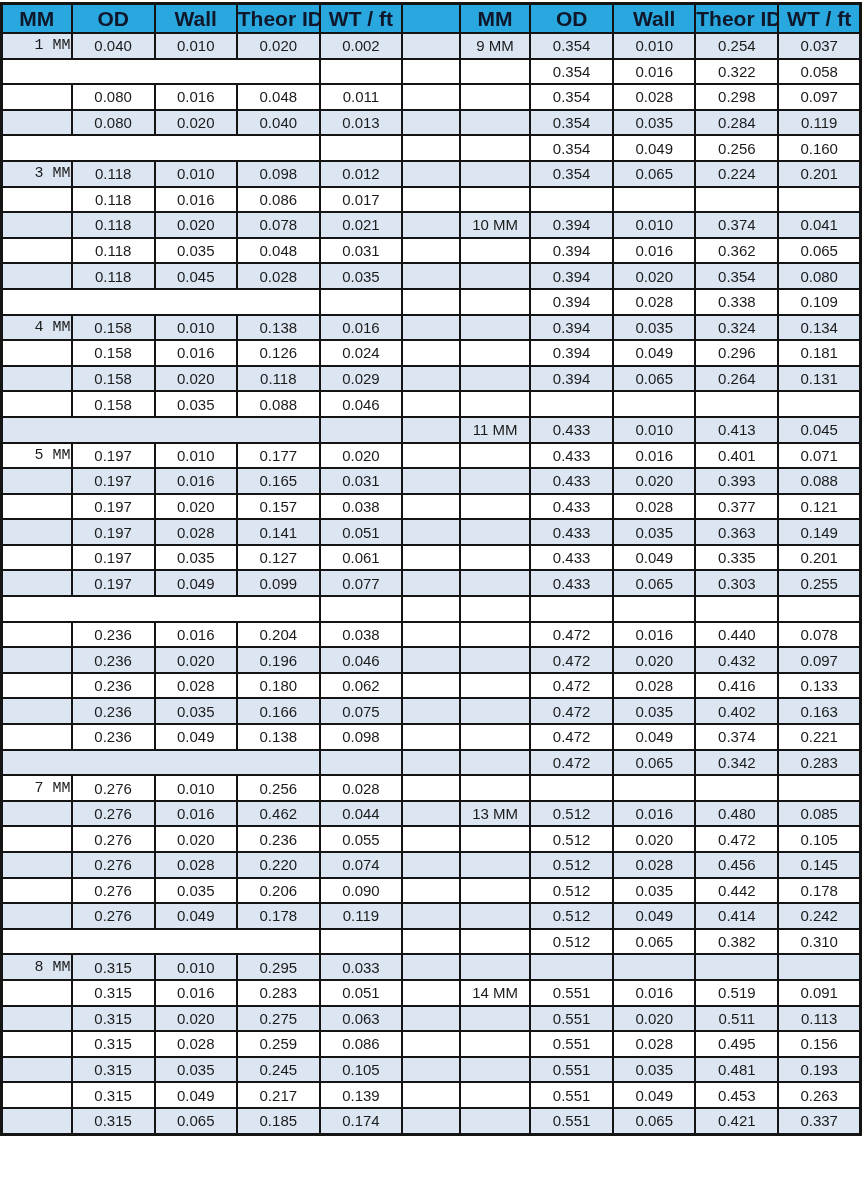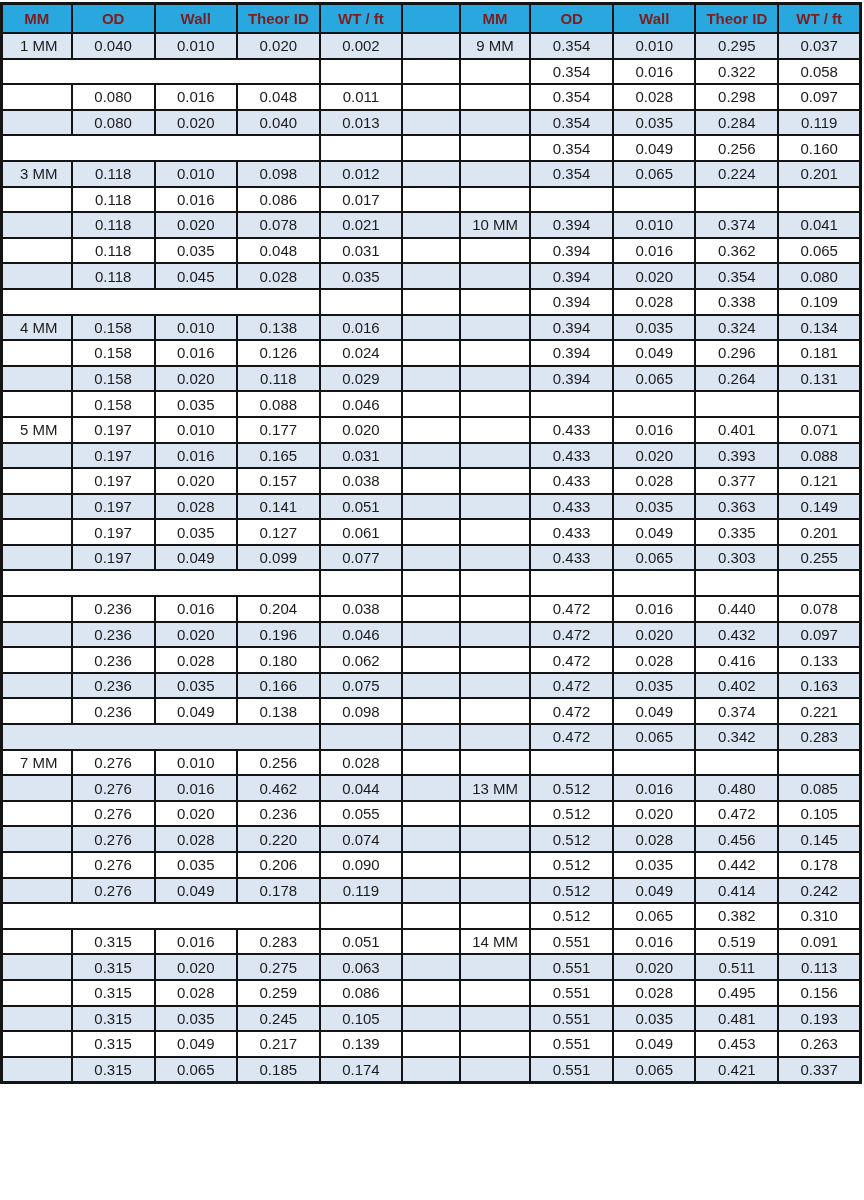--- a/index.html
+++ b/index.html
@@ -25,33 +25,33 @@
   th, td {
     border: 2px solid #141414;
     padding: 0;
     text-align: center;
     vertical-align: middle;
     white-space: nowrap;
     overflow: hidden;
   }
   th {
     background: #29a8e0;
-    color: #7f1d1d;
+    color: #0f172a;
     font-weight: 700;
-    font-size: 15px;
+    font-size: 21px;
     height: 27px;
   }
   td {
     height: 23.6px;
     font-size: 15px;
     color: #1b1b1b;
     background: #ffffff;
   }
   tr.shaded td { background: #dce6f2; }
-  td.mm-left { text-align: center; padding-left: 4px; }
+  td.mm-left { text-align: right; padding-left: 4px; font-family: Liberation Mono, monospace; }
 </style>
 </head>
 <body>
 
 <div class="table-wrap">
   <table class="tubing">
     <colgroup>
       <col class="c-mm">
         <col class="c-od">
         <col class="c-wall">
@@ -83,21 +83,21 @@
         <tr class="shaded">
           <td class="mm-left">1 MM</td>
           <td>0.040</td>
           <td>0.010</td>
           <td>0.020</td>
           <td>0.002</td>
           <td></td>
           <td>9 MM</td>
           <td>0.354</td>
           <td>0.010</td>
-          <td>0.295</td>
+          <td>0.254</td>
           <td>0.037</td>
         </tr>
         <tr>
           <td colspan="4"></td>
           <td></td>
           <td></td>
           <td></td>
           <td>0.354</td>
           <td>0.016</td>
           <td>0.322</td>
@@ -259,20 +259,30 @@
           <td>0.035</td>
           <td>0.088</td>
           <td>0.046</td>
           <td></td>
           <td></td>
           <td></td>
           <td></td>
           <td></td>
           <td></td>
         </tr>
+        <tr class="shaded">
+          <td colspan="4"></td>
+          <td></td>
+          <td></td>
+          <td>11 MM</td>
+          <td>0.433</td>
+          <td>0.010</td>
+          <td>0.413</td>
+          <td>0.045</td>
+        </tr>
         <tr>
           <td class="mm-left">5 MM</td>
           <td>0.197</td>
           <td>0.010</td>
           <td>0.177</td>
           <td>0.020</td>
           <td></td>
           <td></td>
           <td>0.433</td>
           <td>0.016</td>
@@ -509,20 +519,33 @@
         </tr>
         <tr>
           <td colspan="4"></td>
           <td></td>
           <td></td>
           <td></td>
           <td>0.512</td>
           <td>0.065</td>
           <td>0.382</td>
           <td>0.310</td>
+        </tr>
+        <tr class="shaded">
+          <td class="mm-left">8 MM</td>
+          <td>0.315</td>
+          <td>0.010</td>
+          <td>0.295</td>
+          <td>0.033</td>
+          <td></td>
+          <td></td>
+          <td></td>
+          <td></td>
+          <td></td>
+          <td></td>
         </tr>
         <tr>
           <td class="mm-left"></td>
           <td>0.315</td>
           <td>0.016</td>
           <td>0.283</td>
           <td>0.051</td>
           <td></td>
           <td>14 MM</td>
           <td>0.551</td>

